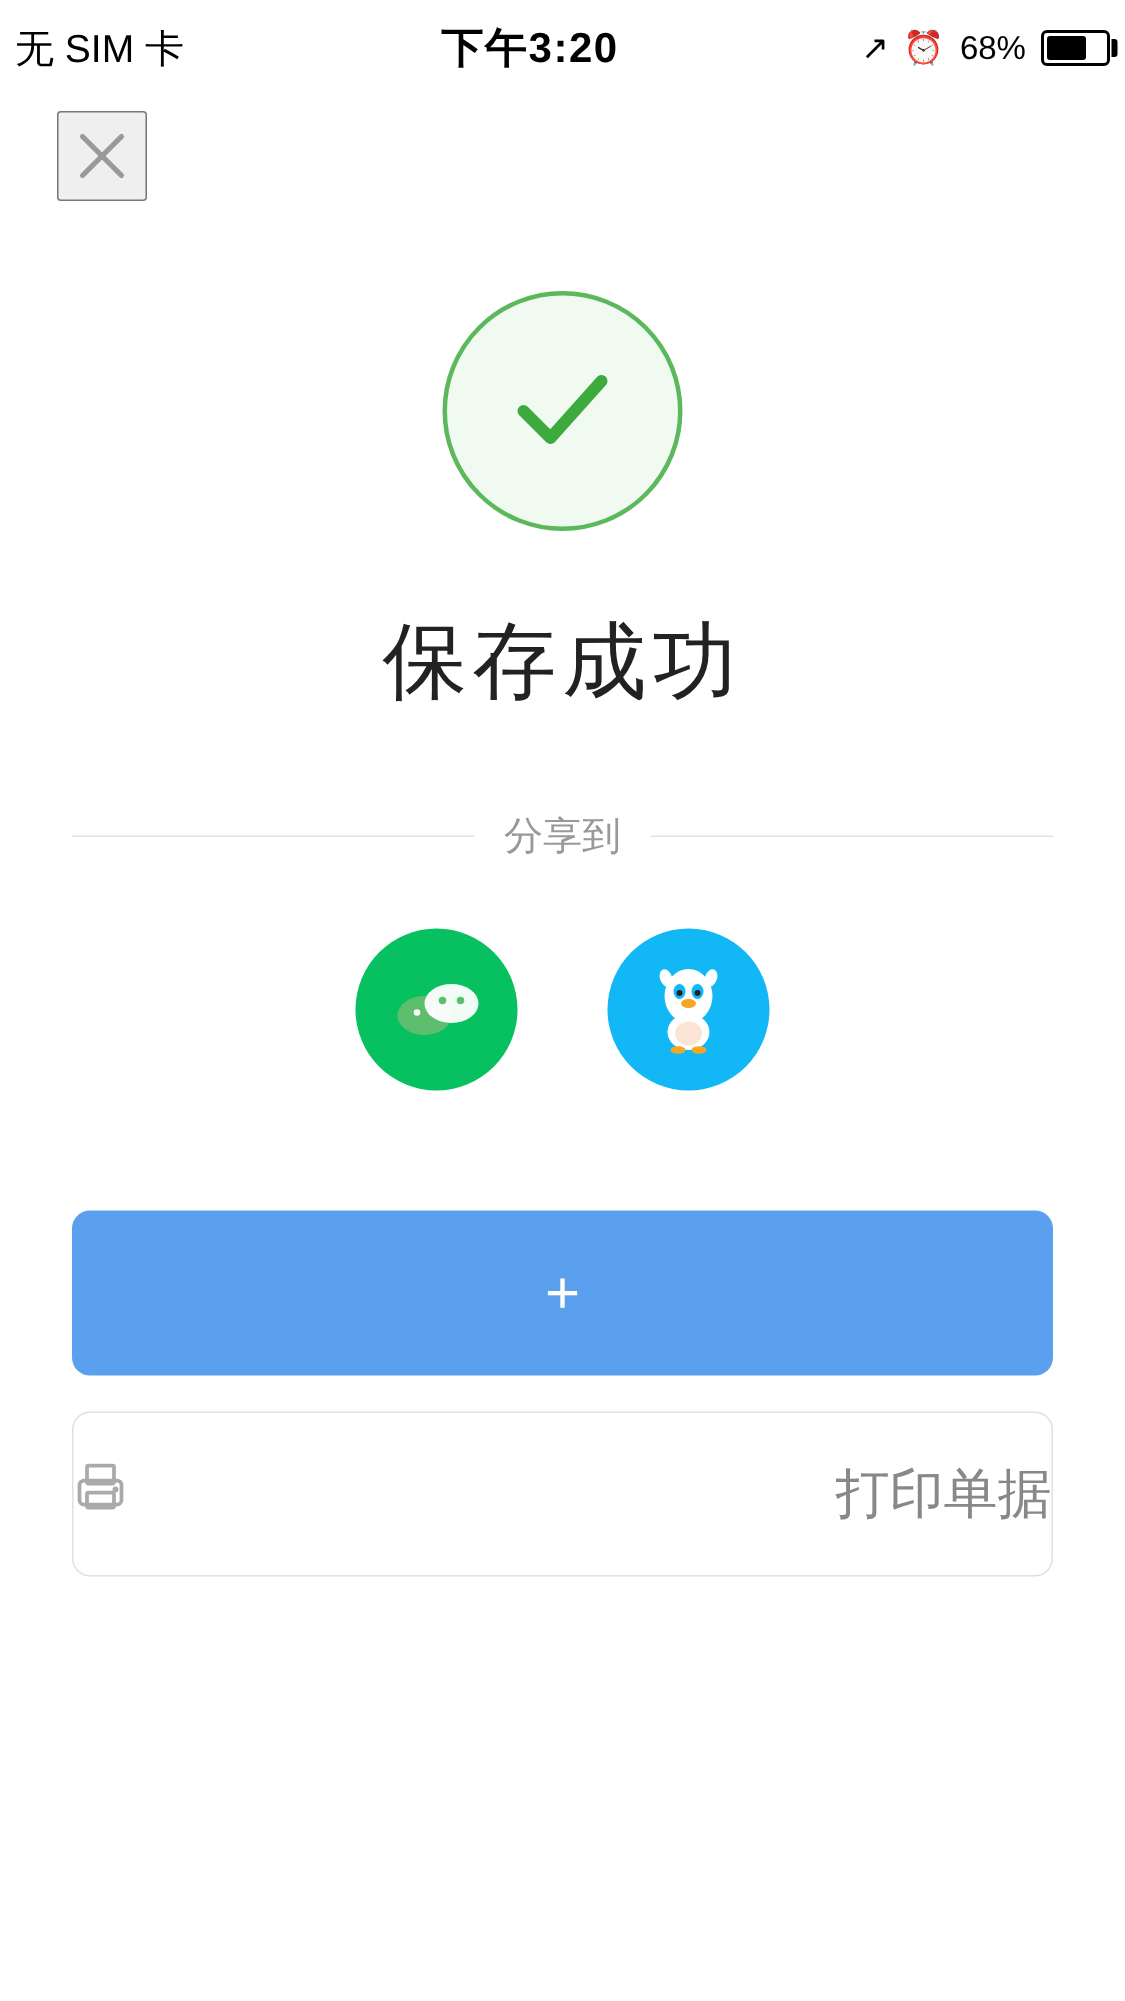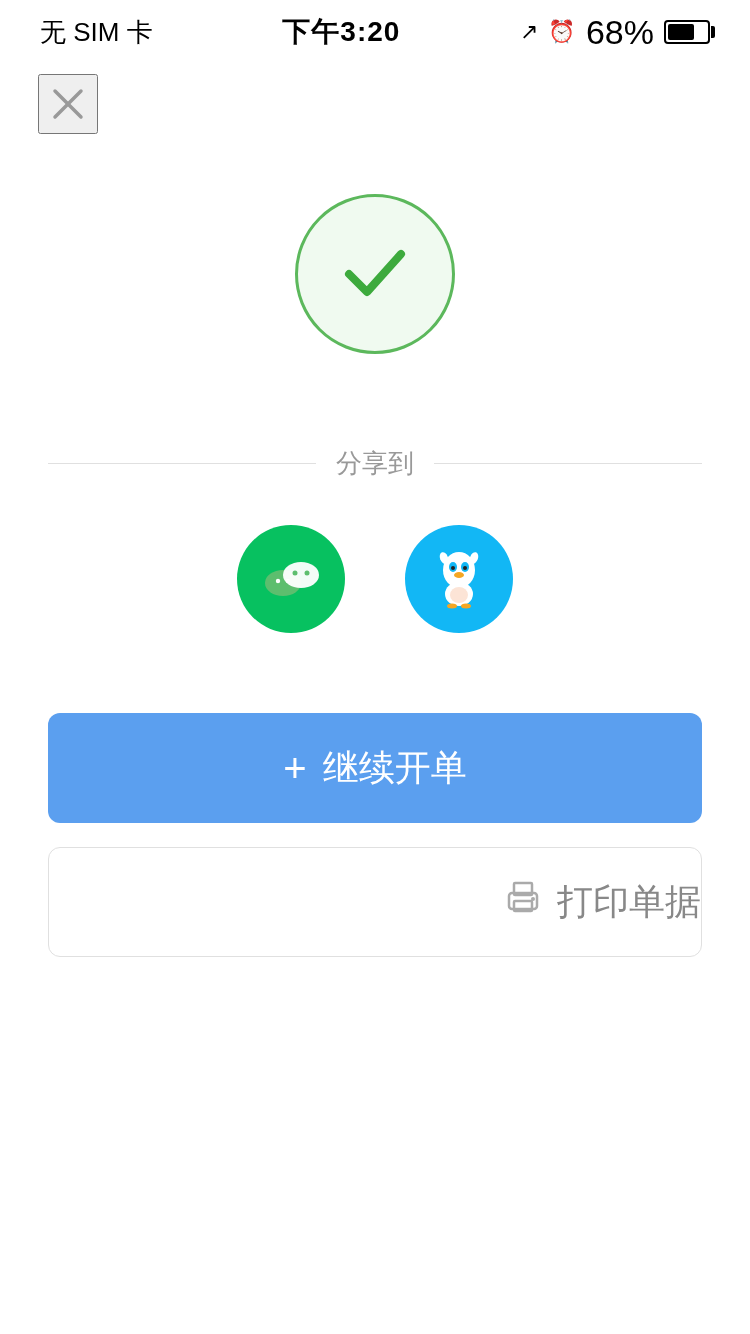--- a/index.html
+++ b/index.html
@@ -16,21 +16,21 @@
       overflow: hidden;
     }
 
     
     .status-bar {
       width: 100%;
       height: 64px;
       display: flex;
       align-items: center;
       justify-content: space-between;
-      padding: 0 40px;
+      padding: 0 10px;
       background: #ffffff;
       flex-shrink: 0;
     }
     .status-left {
       display: flex;
       align-items: center;
       gap: 10px;
       font-size: 26px;
       color: #000;
       font-weight: 500;
@@ -127,21 +127,21 @@
       font-weight: 500;
       color: #222222;
       letter-spacing: 4px;
     }
 
     
     .share-divider {
       width: 100%;
       display: flex;
       align-items: center;
-      margin-top: 92px;
+      margin-top: 60px;
       gap: 20px;
     }
     .divider-line {
       flex: 1;
       height: 1px;
       background: #e0e0e0;
     }
     .share-label {
       font-size: 26px;
       color: #999999;
@@ -196,21 +196,21 @@
       font-weight: 400;
     }
     .btn-secondary {
       width: 100%;
       height: 110px;
       background: #ffffff;
       border: 1.5px solid #e0e0e0;
       border-radius: 12px;
       display: flex;
       align-items: center;
-      justify-content: flex-end;
+      justify-content: space-between;
       gap: 16px;
       cursor: pointer;
       font-size: 36px;
       color: #888888;
       font-weight: 400;
     }
   </style>
 </head>
 <body>
 
@@ -222,21 +222,21 @@
         <path d="M18 20c1.1 0 2 .9 2 2s-.9 2-2 2-2-.9-2-2 .9-2 2-2z" fill="#000"></path>
         <path d="M10 14.5c2.1-2.1 5-3.5 8-3.5s5.9 1.4 8 3.5" stroke="#000" stroke-width="2.5" stroke-linecap="round" fill="none"></path>
         <path d="M4 9C7.8 5.2 12.6 3 18 3s10.2 2.2 14 6" stroke="#000" stroke-width="2.5" stroke-linecap="round" fill="none"></path>
       </svg>
     </span>
   </div>
   <div class="status-center">下午3:20</div>
   <div class="status-right">
     <span style="font-size:22px;">↗</span>
     <span style="font-size:22px;">⏰</span>
-    <span style="font-size:34px;">68%</span>
+    <span style="font-size:22px;">68%</span>
     <div class="battery-icon">
       <div class="battery-fill"></div>
     </div>
   </div>
 </div>
 
 <div class="main-content">
 
   <button class="close-btn" aria-label="Close">
     <svg viewBox="0 0 38 38" fill="none">
@@ -246,20 +246,21 @@
   </button>
 
   <div class="success-icon-wrapper">
     <div class="checkmark">
       <svg viewBox="0 0 80 80" fill="none">
         <polyline points="14,42 32,60 66,22" stroke="#3daa3d" stroke-width="8" stroke-linecap="round" stroke-linejoin="round"></polyline>
       </svg>
     </div>
   </div>
 
+  <div class="success-title">保存成功</div>
 
   <div class="share-divider">
     <div class="divider-line"></div>
     <span class="share-label">分享到</span>
     <div class="divider-line"></div>
   </div>
 
   <div class="share-icons">
 
     <div class="share-icon-btn share-icon-wechat">
@@ -301,21 +302,20 @@
         <ellipse cx="14" cy="10" rx="4" ry="6" fill="white" transform="rotate(-20 14 10)"></ellipse>
         <ellipse cx="44" cy="10" rx="4" ry="6" fill="white" transform="rotate(20 44 10)"></ellipse>
       </svg>
     </div>
   </div>
 
   <div class="action-buttons">
 
     <button class="btn-primary">
       <span style="font-size:40px;font-weight:300;">+</span>
-      <span>继续开单</span>
     </button>
 
     <button class="btn-secondary">
       <span>
         <svg width="36" height="34" viewBox="0 0 36 34" fill="none">
           <rect x="4" y="12" width="28" height="16" rx="3" stroke="#aaa" stroke-width="2.5" fill="none"></rect>
           <rect x="9" y="2" width="18" height="12" rx="1" fill="none" stroke="#aaa" stroke-width="2.5"></rect>
           <rect x="9" y="20" width="18" height="10" rx="1" fill="none" stroke="#aaa" stroke-width="2.5"></rect>
           <circle cx="28" cy="18" r="2" fill="#aaa"></circle>
         </svg>

